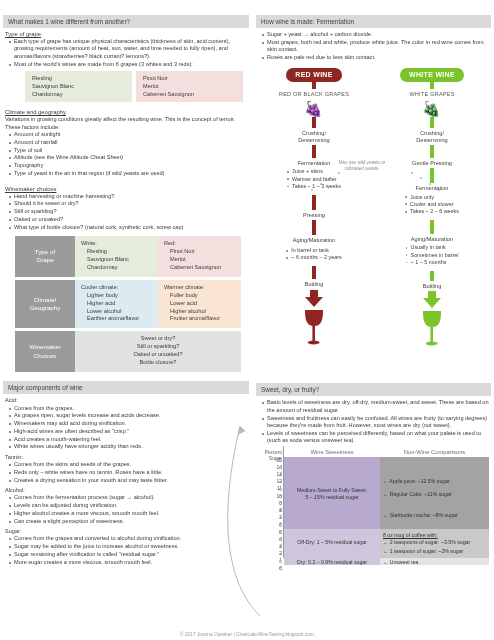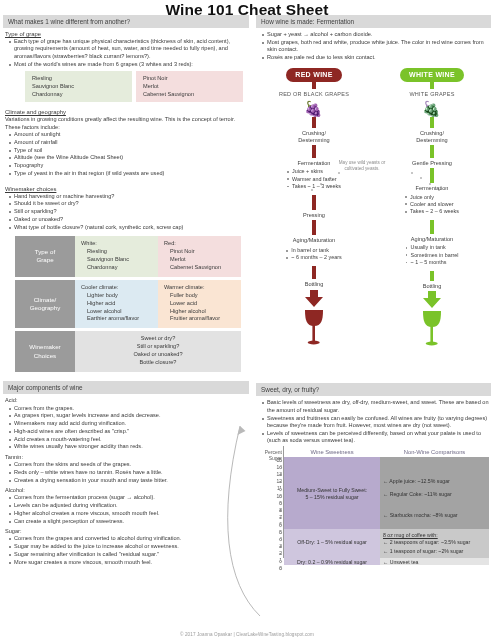--- a/index.html
+++ b/index.html
@@ -167,21 +167,20 @@
     text-align: center; font-size: 4.6px; color: #9a9a9a; letter-spacing: .1px;
   }
 
   .curve { position: absolute; }
 </style>
 </head>
 <body>
 
 <div class="page">
 
-  <div class="title">Wine 101 Cheat Sheet</div>
 
   <div class="col-left">
 
     <div class="section-bar">What makes 1 wine different from another?</div>
 
     <div class="sub-head">Type of grape</div>
     <ul class="bul">
       <li>Each type of grape has unique physical characteristics (thickness of skin, acid content), growing requirements (amount of heat, sun, water, and time needed to fully ripen), and aromas/flavors (strawberries? black currant?  lemons?).</li>
       <li>Most of the world's wines are made from 6 grapes (3 whites and 3 reds):</li>
     </ul>

